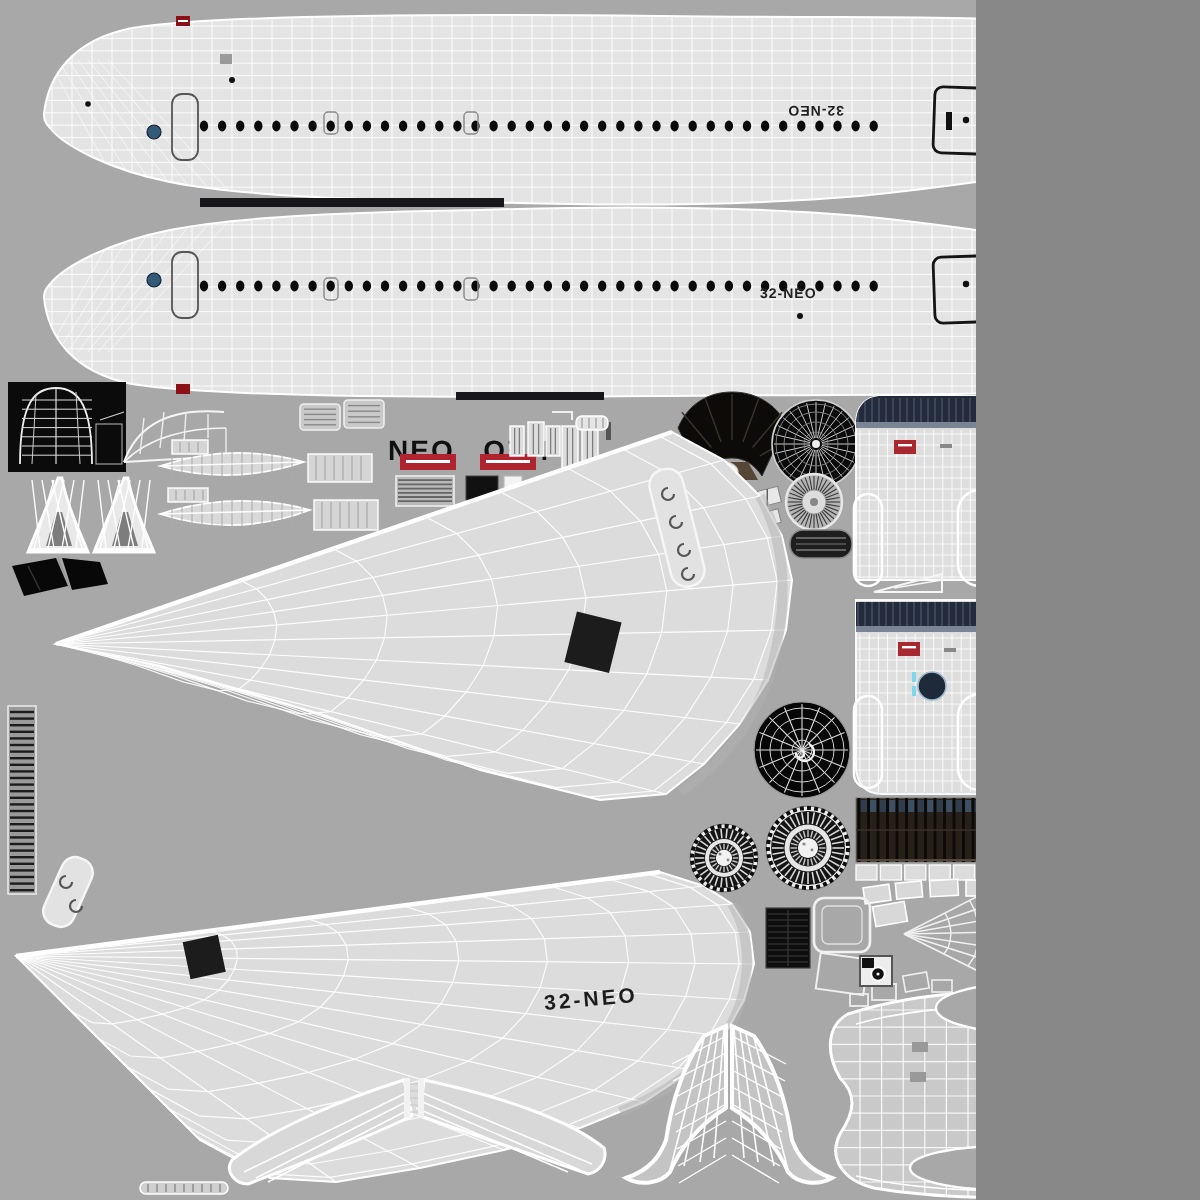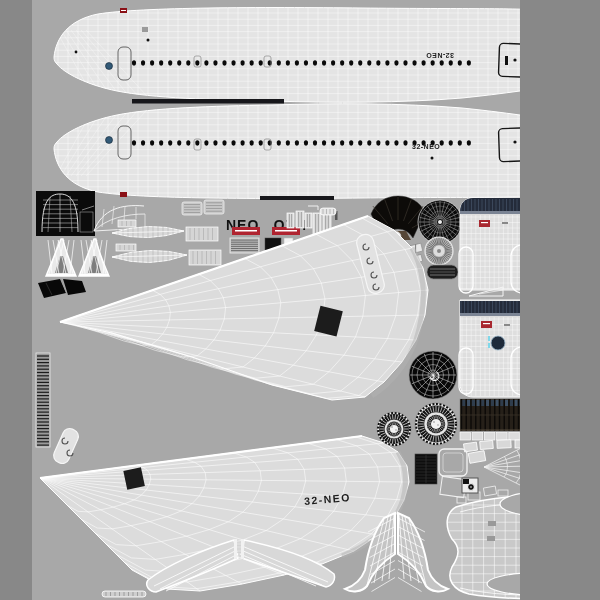--- a/index.html
+++ b/index.html
@@ -1,16 +1,16 @@
 <!DOCTYPE html>
 <html><head>
 <meta charset="utf-8">
 <style>
   html,body{margin:0;padding:0;background:#888;}
-  .stage{position:relative;width:488px;height:600px;overflow:hidden;font-family:"Liberation Sans",sans-serif;margin-left:32px;}
+  .stage{position:relative;width:488px;height:600px;overflow:hidden;font-family:"Liberation Sans",sans-serif;}
   svg{display:block}
   text{font-family:"Liberation Sans","DejaVu Sans",sans-serif;}
   .neo{font-size:14px;font-weight:bold;letter-spacing:1px;fill:#101010;}
   .reg{font-size:7px;font-weight:bold;letter-spacing:.5px;fill:#222;}
   .regwing{font-size:10.5px;font-weight:bold;letter-spacing:1.5px;fill:#1c1c1c;}
 </style>
 </head>
 <body>
 
 <div class="stage">

